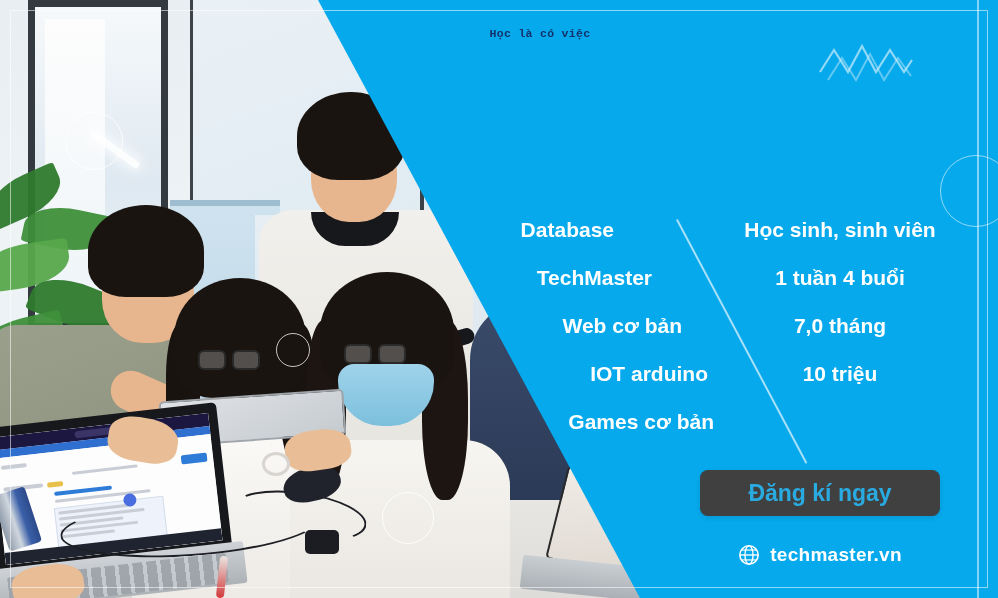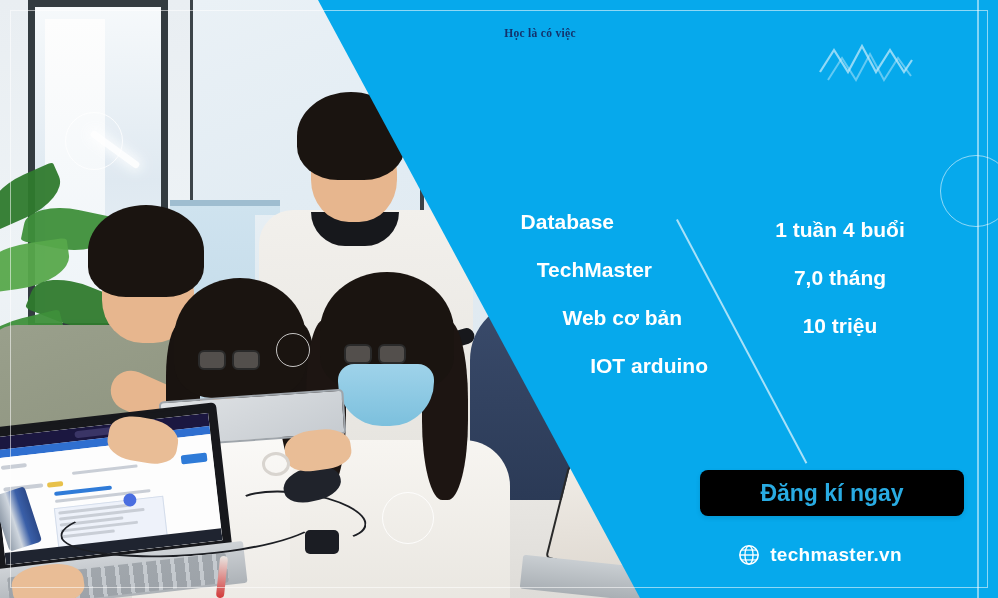--- a/index.html
+++ b/index.html
@@ -239,50 +239,50 @@
   
   .logo-block{ position:absolute; left:420px; top:22px; width:240px; text-align:center; }
   .logo-row{ display:flex; align-items:flex-end; justify-content:center; gap:0px; }
   .logo-grid{ position:relative; width:36px; height:34px; margin-right:-4px; margin-bottom:1px; }
   .logo-wordmark{
     font-size:27px; font-weight:bold; color:#ffffff; letter-spacing:-.5px;
     line-height:1; font-family:"Liberation Sans", sans-serif;
   }
   .logo-tag{
     margin-top:5px; font-size:11.5px; font-weight:bold; color:#14326b;
-    letter-spacing:.3px; font-family:Liberation Serif, serif;
+    letter-spacing:.3px; font-family:Liberation Mono, monospace;
   }
 
   
   .headline{
     position:absolute; left:468px; top:108px; width:470px;
     text-align:center; color:#ffffff;
     font-size:38px; font-weight:bold; letter-spacing:.5px;
     font-family:"Liberation Sans", sans-serif;
     white-space:nowrap;
   }
 
   
   .col{ position:absolute; color:#ffffff; font-weight:bold;
         font-family:"Liberation Sans", sans-serif; }
-  .col-left{ left:420px; top:210px; width:290px; text-align:right; }
+  .col-left{ left:420px; top:218px; width:290px; text-align:right; }
   .col-left div{ font-size:21px; margin-bottom:24px; white-space:nowrap; padding-right:12px; }
   .col-left div:nth-child(1){ padding-right:96px; }
   .col-left div:nth-child(2){ padding-right:58px; }
   .col-left div:nth-child(3){ padding-right:28px; }
   .col-left div:nth-child(4){ padding-right:2px; }
   .col-left div:nth-child(5){ padding-right:-10px; margin-right:-16px; }
 
   .col-right{ left:700px; top:218px; width:280px; text-align:center; }
   .col-right div{ font-size:21px; margin-bottom:24px; white-space:nowrap; }
 
   
   .cta{
-    position:absolute; left:700px; top:470px; width:264px; height:46px;
-    background:#000000; border-radius:8px;
+    position:absolute; left:700px; top:470px; width:240px; height:46px;
+    background:#404040; border-radius:8px;
     display:flex; align-items:center; justify-content:center;
     color:#29ABE2; font-size:23px; font-weight:bold;
     font-family:"Liberation Sans", sans-serif;
     box-shadow:0 2px 5px rgba(0,0,0,.10);
     cursor:pointer;
   }
 
   
   .site{
     position:absolute; left:700px; top:540px; width:240px; height:30px;
@@ -448,23 +448,25 @@
   <div class="logo-block">
     <div class="logo-tag">Học là có việc</div>
   </div>
 
 
   <div class="col col-left">
     <div>Database</div>
     <div>TechMaster</div>
     <div>Web cơ bản</div>
     <div>IOT arduino</div>
+    <div>Games cơ bản</div>
   </div>
 
   <div class="col col-right">
+    <div>Học sinh, sinh viên</div>
     <div>1 tuần 4 buổi</div>
     <div>7,0 tháng</div>
     <div>10 triệu</div>
   </div>
 
   <div class="cta">Đăng kí ngay</div>
 
   <div class="site">
     <svg class="globe" viewBox="0 0 24 24">
       <circle cx="12" cy="12" r="10" fill="none" stroke="#ffffff" stroke-width="1.7"></circle>

